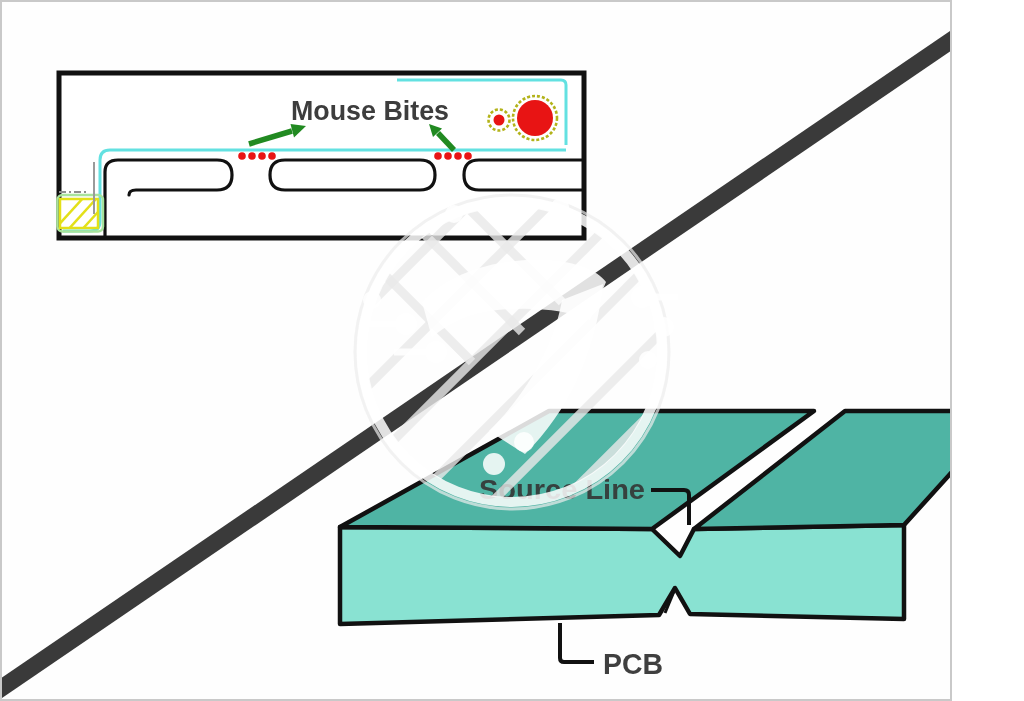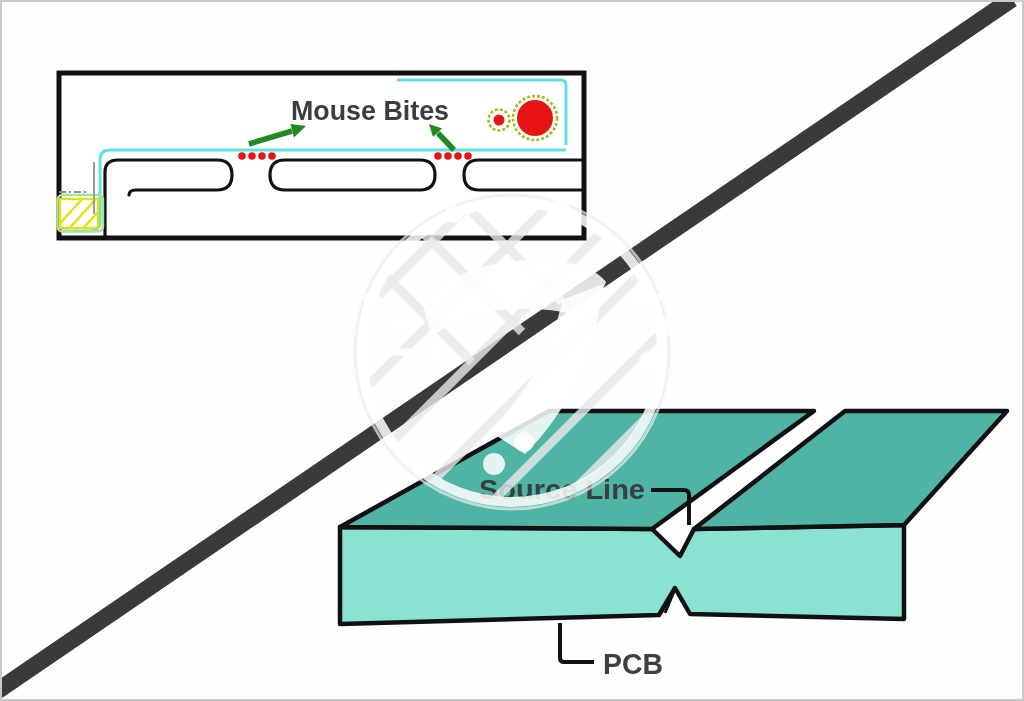--- a/index.html
+++ b/index.html
@@ -1,18 +1,18 @@
 <!DOCTYPE html>
 <html><head>
 <meta charset="utf-8">
 <style>
   html,body{margin:0;padding:0;background:#ffffff;}
   .stage{
     position:relative;
-    width:1024px;height:701px;
+    width:952px;height:701px;
     background:#fefefe;
     border:2px solid #c9c9c9;
     box-sizing:border-box;
     overflow:hidden;
     font-family:"Liberation Sans", sans-serif;
   }
   svg{position:absolute;left:0;top:0;}
   .lbl{fill:#3d3d3d;font-family:"Liberation Sans",sans-serif;font-weight:bold;}
   .lbl-inset{font-size:27px;}
   .lbl-srcline{font-size:28px;fill:#36413f;}

